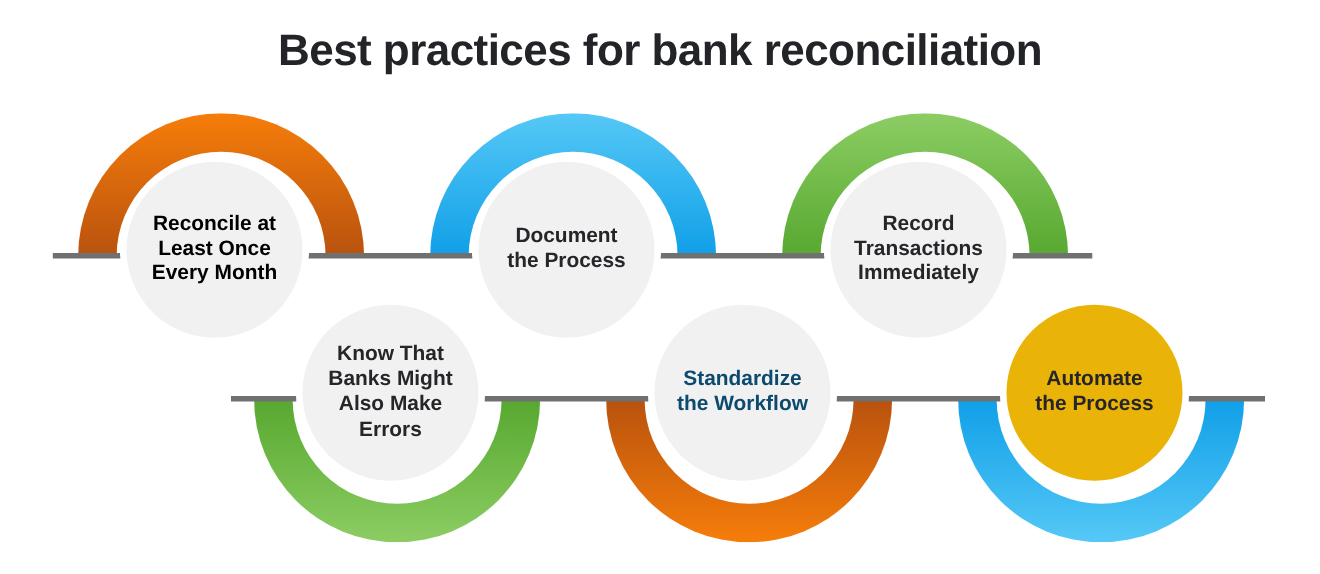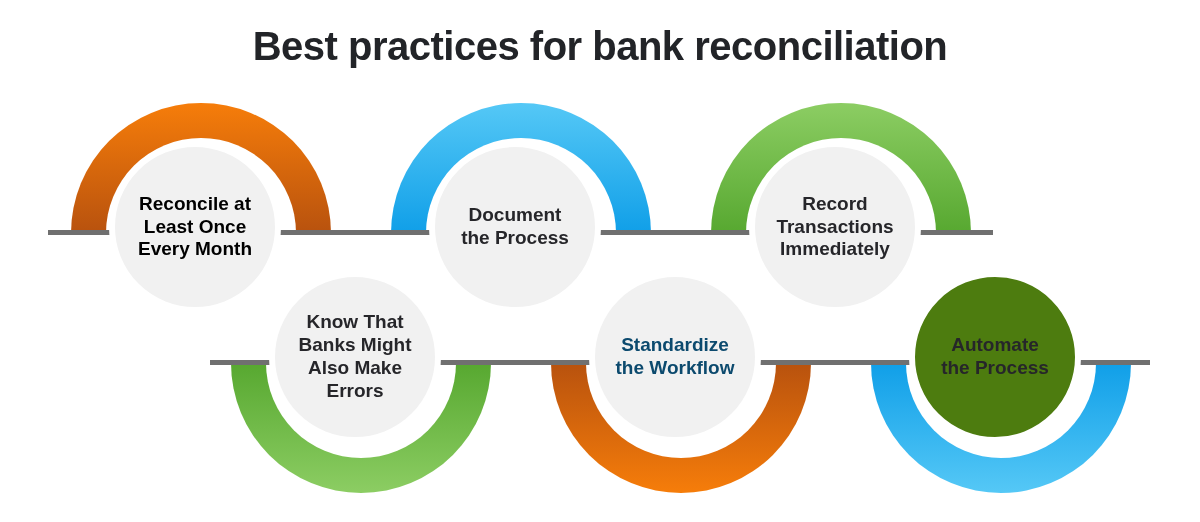--- a/index.html
+++ b/index.html
@@ -128,19 +128,19 @@
     <div class="hole"></div>
     <div class="bubble" style="background: rgb(241, 241, 241); color: #0c4a6e;">
       <span class="label">Standardize
 the Workflow</span>
     </div>
   </div>
 
   <div class="node bottom n5">
     <div class="arc" style="background: linear-gradient(rgb(16, 159, 232) 50%, rgb(85, 200, 246) 100%);"></div>
     <div class="hole"></div>
-    <div class="bubble" style="background: #4d7c0f; color: rgb(38, 38, 42);">
+    <div class="bubble" style="background: #eab308; color: rgb(38, 38, 42);">
       <span class="label">Automate
 the Process</span>
     </div>
   </div>
 
 </div>
 
 </body></html>

